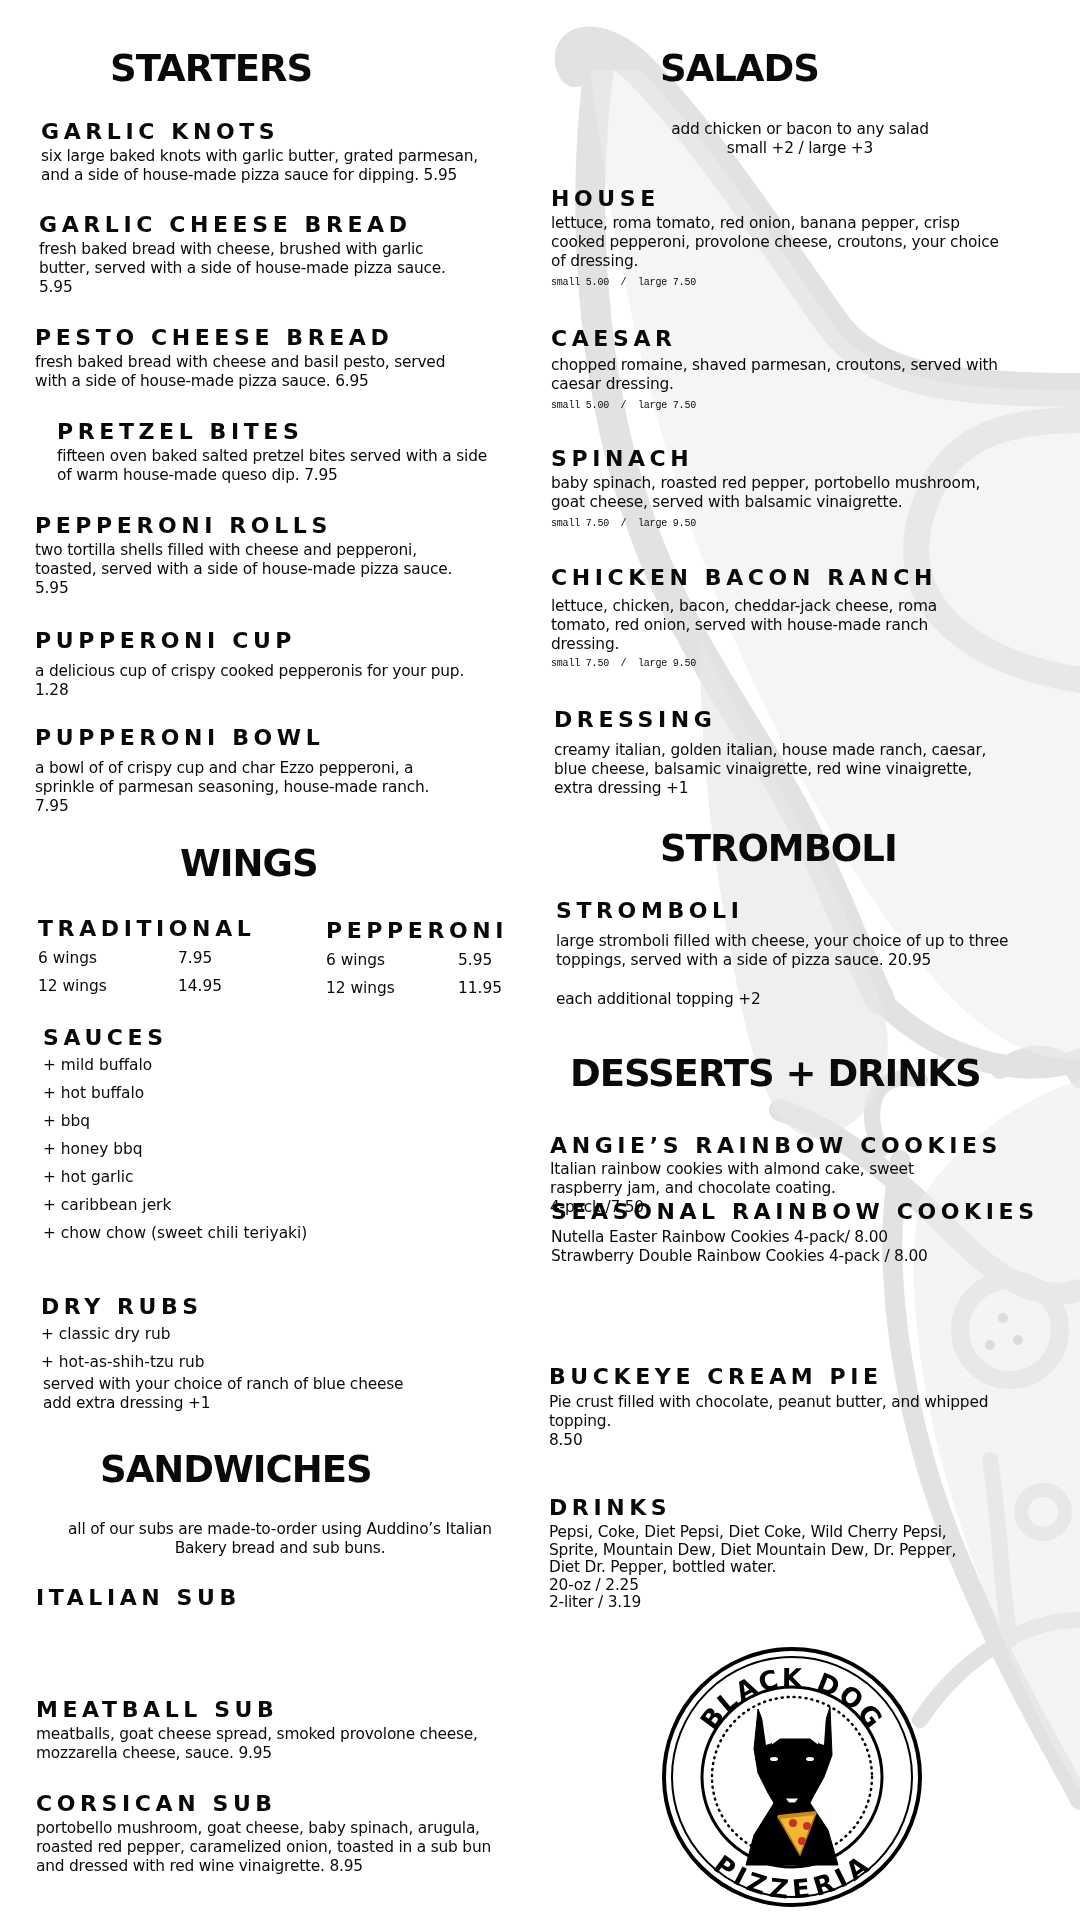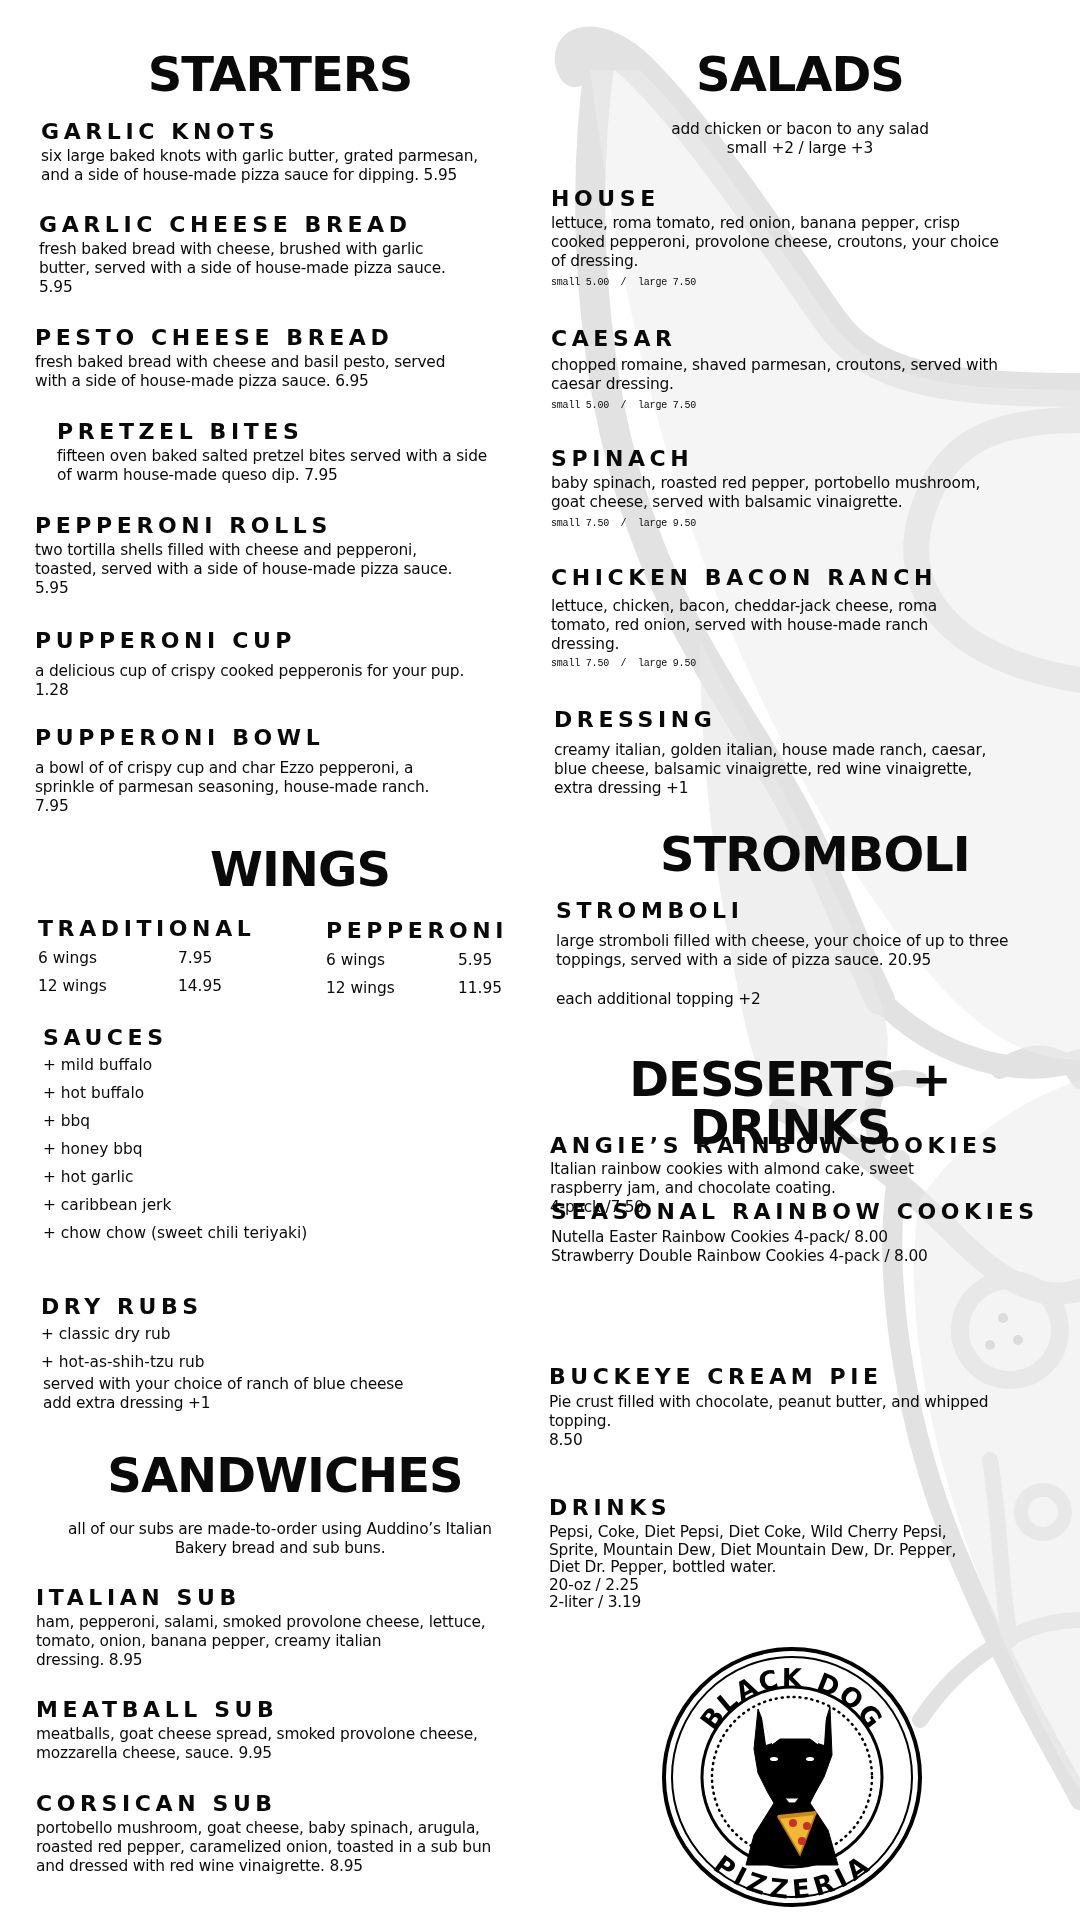--- a/index.html
+++ b/index.html
@@ -1,20 +1,20 @@
 <!DOCTYPE html>
 <html><head>
   <meta charset="utf-8">
   <style>
     html, body { margin:0; padding:0; }
     body { width:1080px; height:1920px; position:relative; overflow:hidden; background:#ffffff; color:#0a0a0a; font-family:"DejaVu Sans", sans-serif; }
     .watermark { position:absolute; left:0; top:0; width:1080px; height:1920px; z-index:0; }
     .layer { position:absolute; left:0; top:0; width:1080px; height:1920px; z-index:1; }
     .abs { position:absolute; }
-    .sec-title { font-family:"DejaVu Sans", sans-serif; font-weight:bold; font-size:48px; letter-spacing:-1px; text-align:center; line-height:1; }
+    .sec-title { font-family:"DejaVu Sans", sans-serif; font-weight:bold; font-size:37px; letter-spacing:-1px; line-height:1; }
     .item-title { font-family:"DejaVu Sans", sans-serif; font-weight:bold; font-size:22px; letter-spacing:4.6px; line-height:1; white-space:nowrap; }
     .desc { font-family:"DejaVu Sans", sans-serif; font-size:15.4px; line-height:19px; white-space:pre-line; letter-spacing:-0.2px; }
     .price-line { font-family:Liberation Mono, monospace; font-size:10px; line-height:19px; white-space:pre; letter-spacing:-0.2px; }
     .center { text-align:center; }
     .list-row { font-family:"DejaVu Sans", sans-serif; font-size:15.4px; line-height:28px; white-space:nowrap; }
     .wing-row { font-family:"DejaVu Sans", sans-serif; font-size:15.4px; height:28px; line-height:28px; position:relative; white-space:nowrap; }
     .wing-row .price { position:absolute; top:0; }
   </style>
 </head>
 <body>
@@ -145,23 +145,20 @@
 
   <div class="abs desc" style="left:43px; top:1375px;">served with your choice of ranch of blue cheese
 add extra dressing +1</div>
 
   <div class="abs desc center" style="left:40px; top:1520px; width:480px;">all of our subs are made-to-order using Auddino’s Italian
 Bakery bread and sub buns.</div>
   <div class="abs sec-title" style="left:100px; top:1451px; width:370px;">SANDWICHES</div>
 
   <div class="abs" style="left:36px; top:1587px;">
     <div class="item-title">ITALIAN SUB</div>
-    <div class="desc" style="margin-top:4px;">ham, pepperoni, salami, smoked provolone cheese, lettuce,
-tomato, onion, banana pepper, creamy italian
-dressing.  8.95</div>
   </div>
   <div class="abs" style="left:36px; top:1699px;">
     <div class="item-title">MEATBALL SUB</div>
     <div class="desc" style="margin-top:4px;">meatballs, goat cheese spread, smoked provolone cheese,
 mozzarella cheese,  sauce.  9.95</div>
   </div>
   <div class="abs" style="left:36px; top:1793px;">
     <div class="item-title">CORSICAN SUB</div>
     <div class="desc" style="margin-top:4px;">portobello mushroom, goat cheese, baby spinach, arugula,
 roasted red pepper, caramelized onion, toasted in a sub bun

